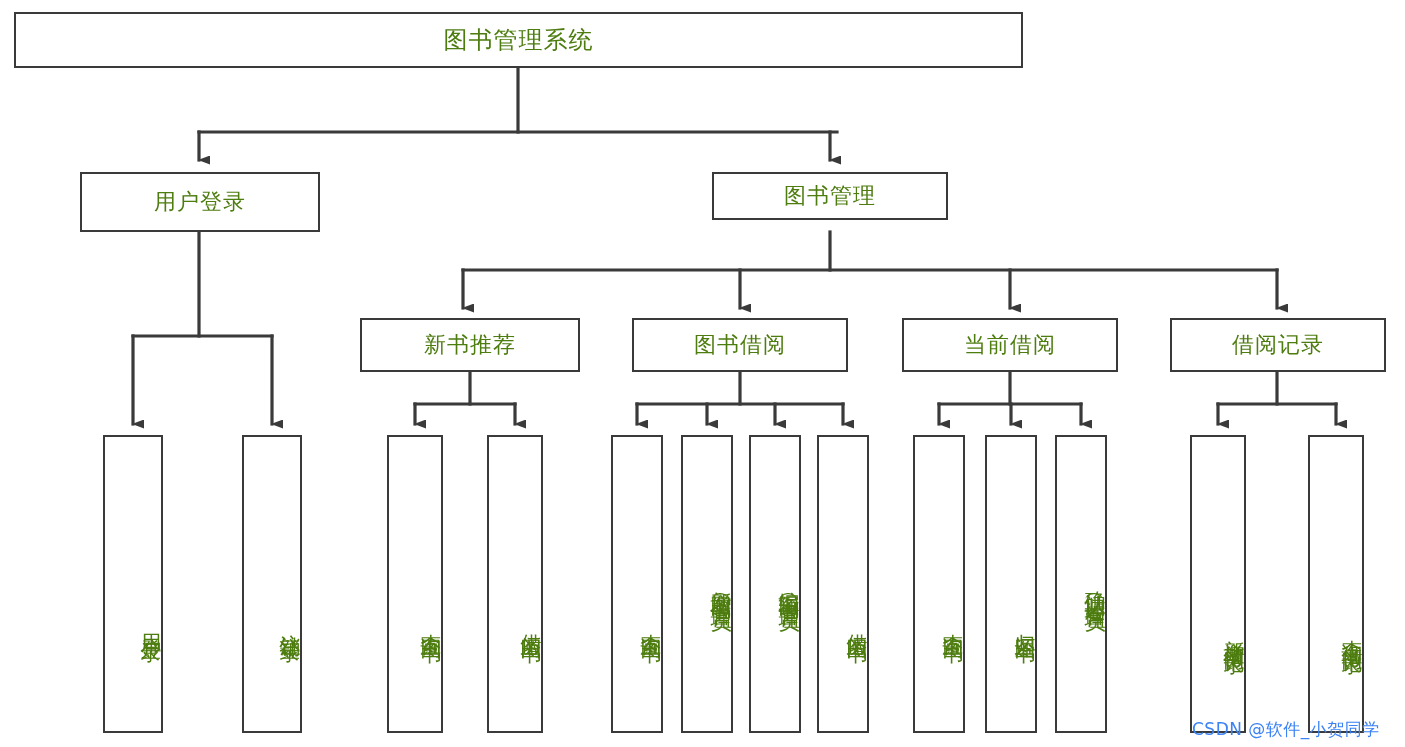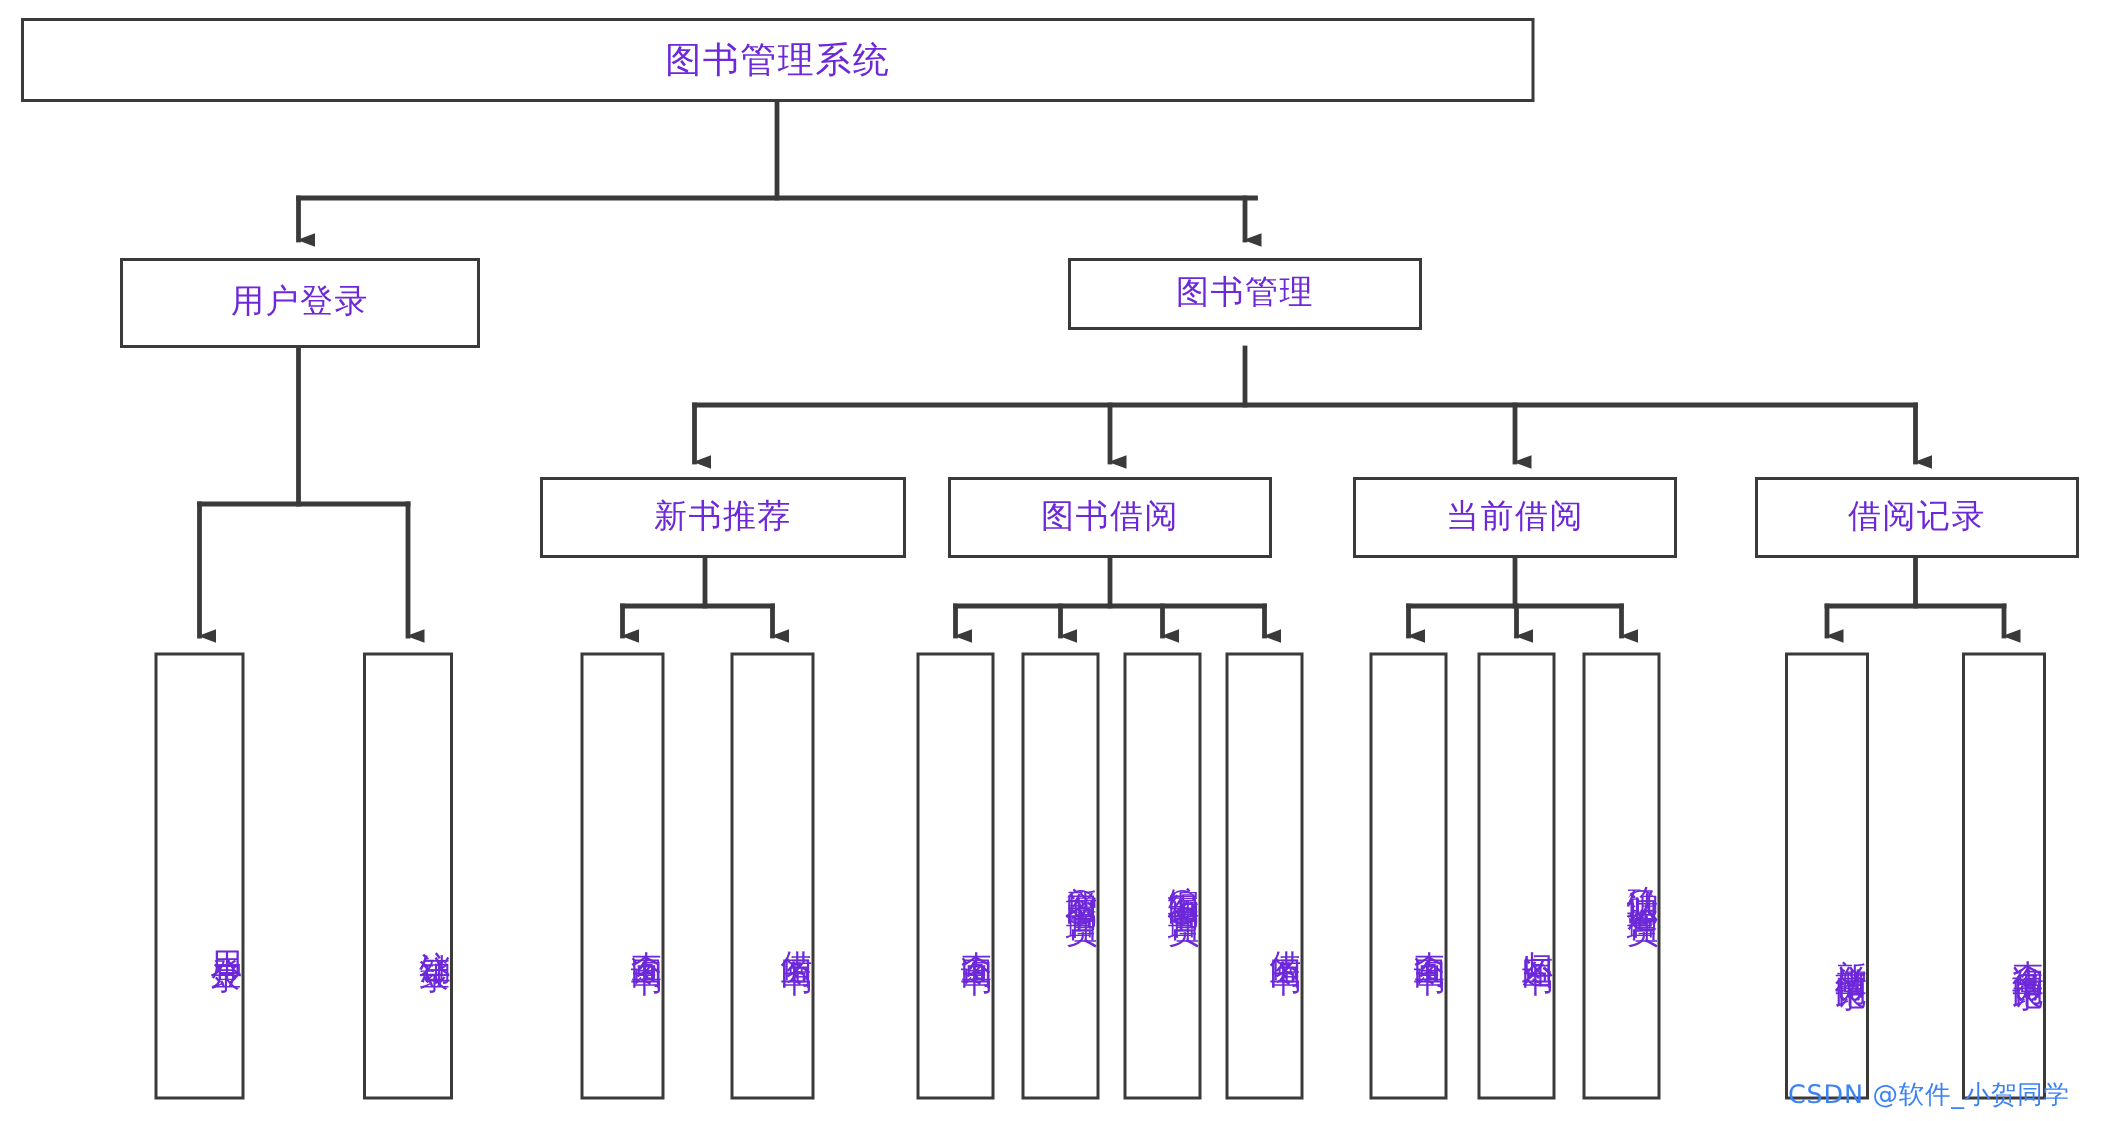--- a/index.html
+++ b/index.html
@@ -26,21 +26,21 @@
     height: 747px;
   }
   .node {
     position: absolute;
     box-sizing: border-box;
     border: 2px solid #3a3a3a;
     background: #ffffff;
     display: flex;
     align-items: center;
     justify-content: center;
-    color: #6d28d9;
+    color: #4d7c0f;
   }
   .node-h {
     font-size: 22px;
     letter-spacing: 1px;
     line-height: 1.1;
   }
   .node-root {
     font-size: 24px;
   }
   .node-v {
@@ -127,21 +127,21 @@
     <span>图书管理系统</span>
   </div>
 
   <div class="node node-h" style="left:80px; top:172px; width:240px; height:60px;">
     <span>用户登录</span>
   </div>
   <div class="node node-h" style="left:712px; top:172px; width:236px; height:48px;">
     <span>图书管理</span>
   </div>
 
-  <div class="node node-h" style="left:360px; top:318px; width:244px; height:54px;text-align:right;">
+  <div class="node node-h" style="left:360px; top:318px; width:220px; height:54px;text-align:right;">
     <span>新书推荐</span>
   </div>
   <div class="node node-h" style="left:632px; top:318px; width:216px; height:54px;">
     <span>图书借阅</span>
   </div>
   <div class="node node-h" style="left:1170px; top:318px; width:216px; height:54px;">
     <span>借阅记录</span>
   </div>
   <div class="node node-h" style="left:902px; top:318px; width:216px; height:54px;">
     <span>当前借阅</span>

